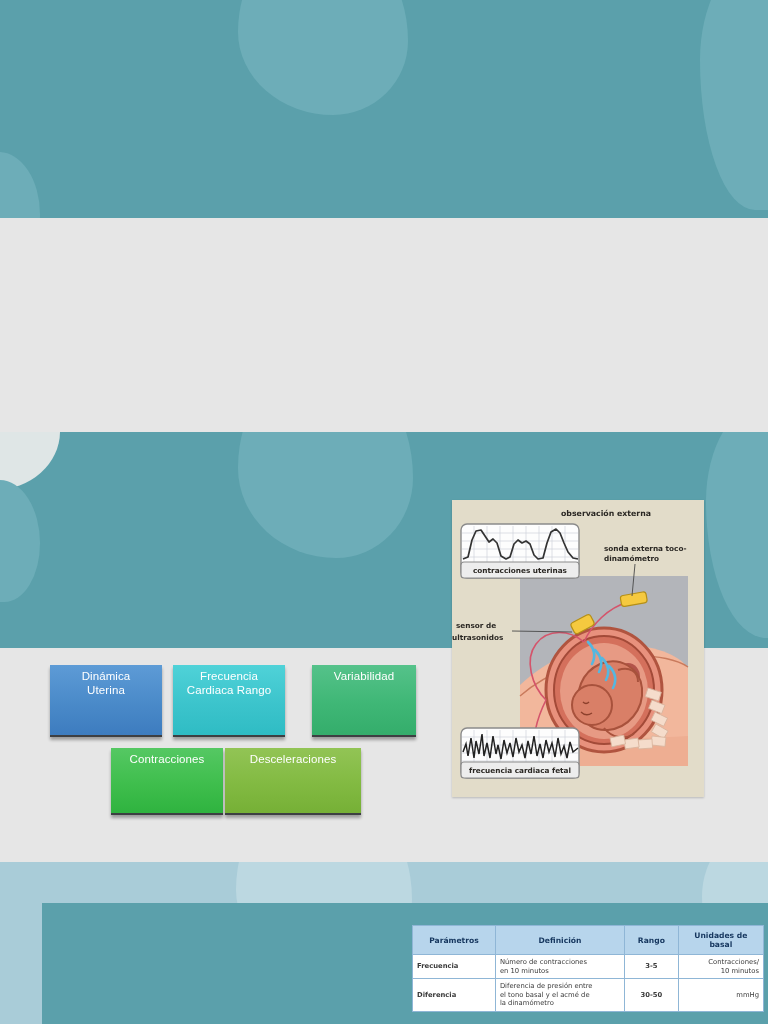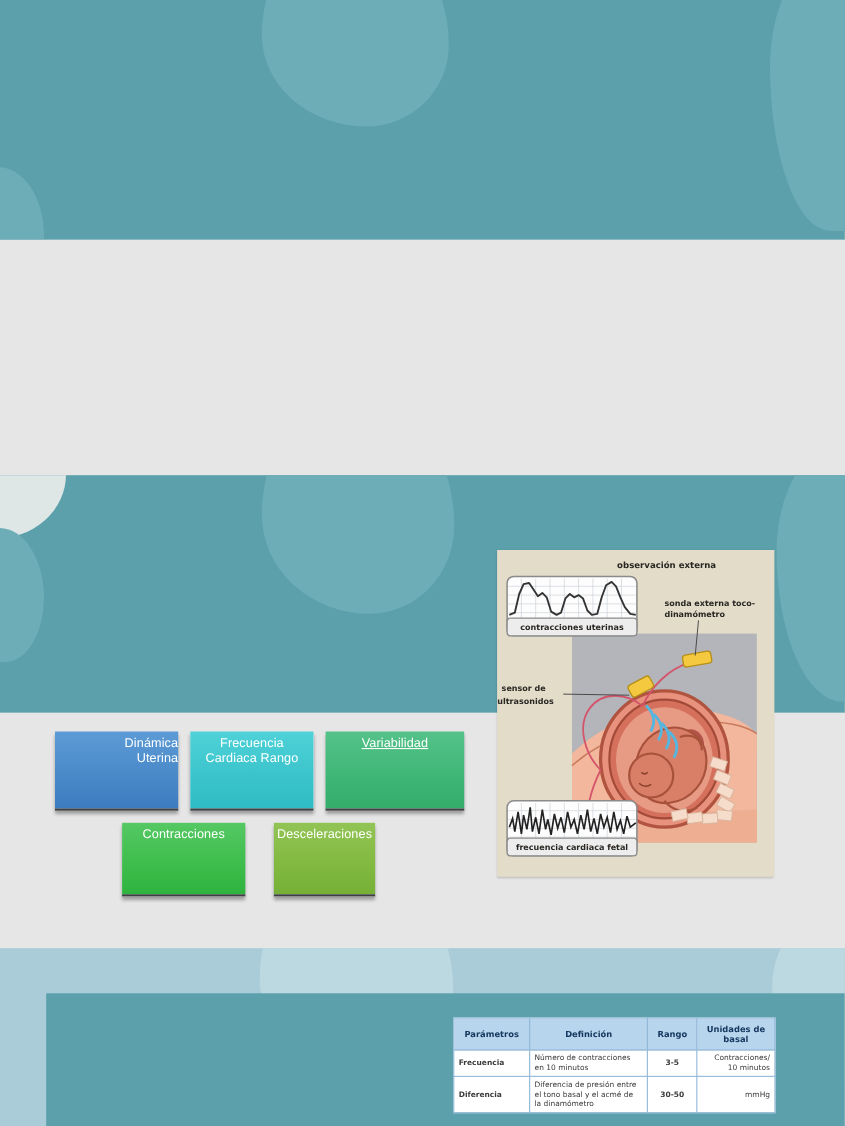--- a/index.html
+++ b/index.html
@@ -55,42 +55,42 @@
   
   .box{
     position:absolute;color:#fff;text-align:center;
     font-size:11.5px;line-height:13.5px;
     padding-top:5px;box-sizing:border-box;
     box-shadow:0 3px 3px rgba(0,0,0,.32);
     border-bottom:2px solid #3d3f42;
     letter-spacing:.1px;
   }
   .box-blue   {left:50px; top:665px;width:112px;height:72px;
-               background:linear-gradient(180deg,#5d9bd6 0%,#4a8ac9 55%,#3d7cbf 100%);text-align:right;}
+               background:linear-gradient(180deg,#5d9bd6 0%,#4a8ac9 55%,#3d7cbf 100%);}
   .box-cyan   {left:173px;top:665px;width:112px;height:72px;
                background:linear-gradient(180deg,#4fd2d8 0%,#3cc4cc 55%,#2fbcc4 100%);}
-  .box-green  {left:296px;top:665px;width:126px;height:72px;
-               background:linear-gradient(180deg,#55c28a 0%,#3fb776 55%,#34ad6b 100%);text-decoration:underline;}
+  .box-green  {left:312px;top:665px;width:104px;height:72px;
+               background:linear-gradient(180deg,#55c28a 0%,#3fb776 55%,#34ad6b 100%);}
   .box-green2 {left:111px;top:748px;width:112px;height:67px;
                background:linear-gradient(180deg,#55c863 0%,#3fbe4d 55%,#2fb33f 100%);}
-  .box-olive  {left:249px;top:748px;width:92px;height:67px;
+  .box-olive  {left:225px;top:748px;width:136px;height:67px;
                background:linear-gradient(180deg,#92c455 0%,#82ba42 55%,#76b036 100%);}
 
   
   #fetal-figure{
     position:absolute;left:452px;top:500px;width:252px;height:297px;
     background:#e2dcc9;box-shadow:0 1px 2px rgba(0,0,0,.2);
     overflow:hidden;
   }
   #fetal-figure svg{display:block;}
   .fig-label{font-family:"DejaVu Sans",sans-serif;font-weight:bold;fill:#2a2723;}
 
   
   #param-table{
-    position:absolute;left:412px;top:925px;width:293px;
+    position:absolute;left:412px;top:925px;width:352px;
     border-collapse:collapse;background:#fff;
     font-family:"DejaVu Sans",sans-serif;
   }
   #param-table td,#param-table th{
     border:1px solid #8fb6d6;vertical-align:middle;
     padding:3px 4px;box-sizing:border-box;
   }
   #param-table thead th{
     background:#b7d5ec;color:#15365e;font-weight:bold;
     font-size:7.6px;text-align:center;line-height:9px;height:29px;

